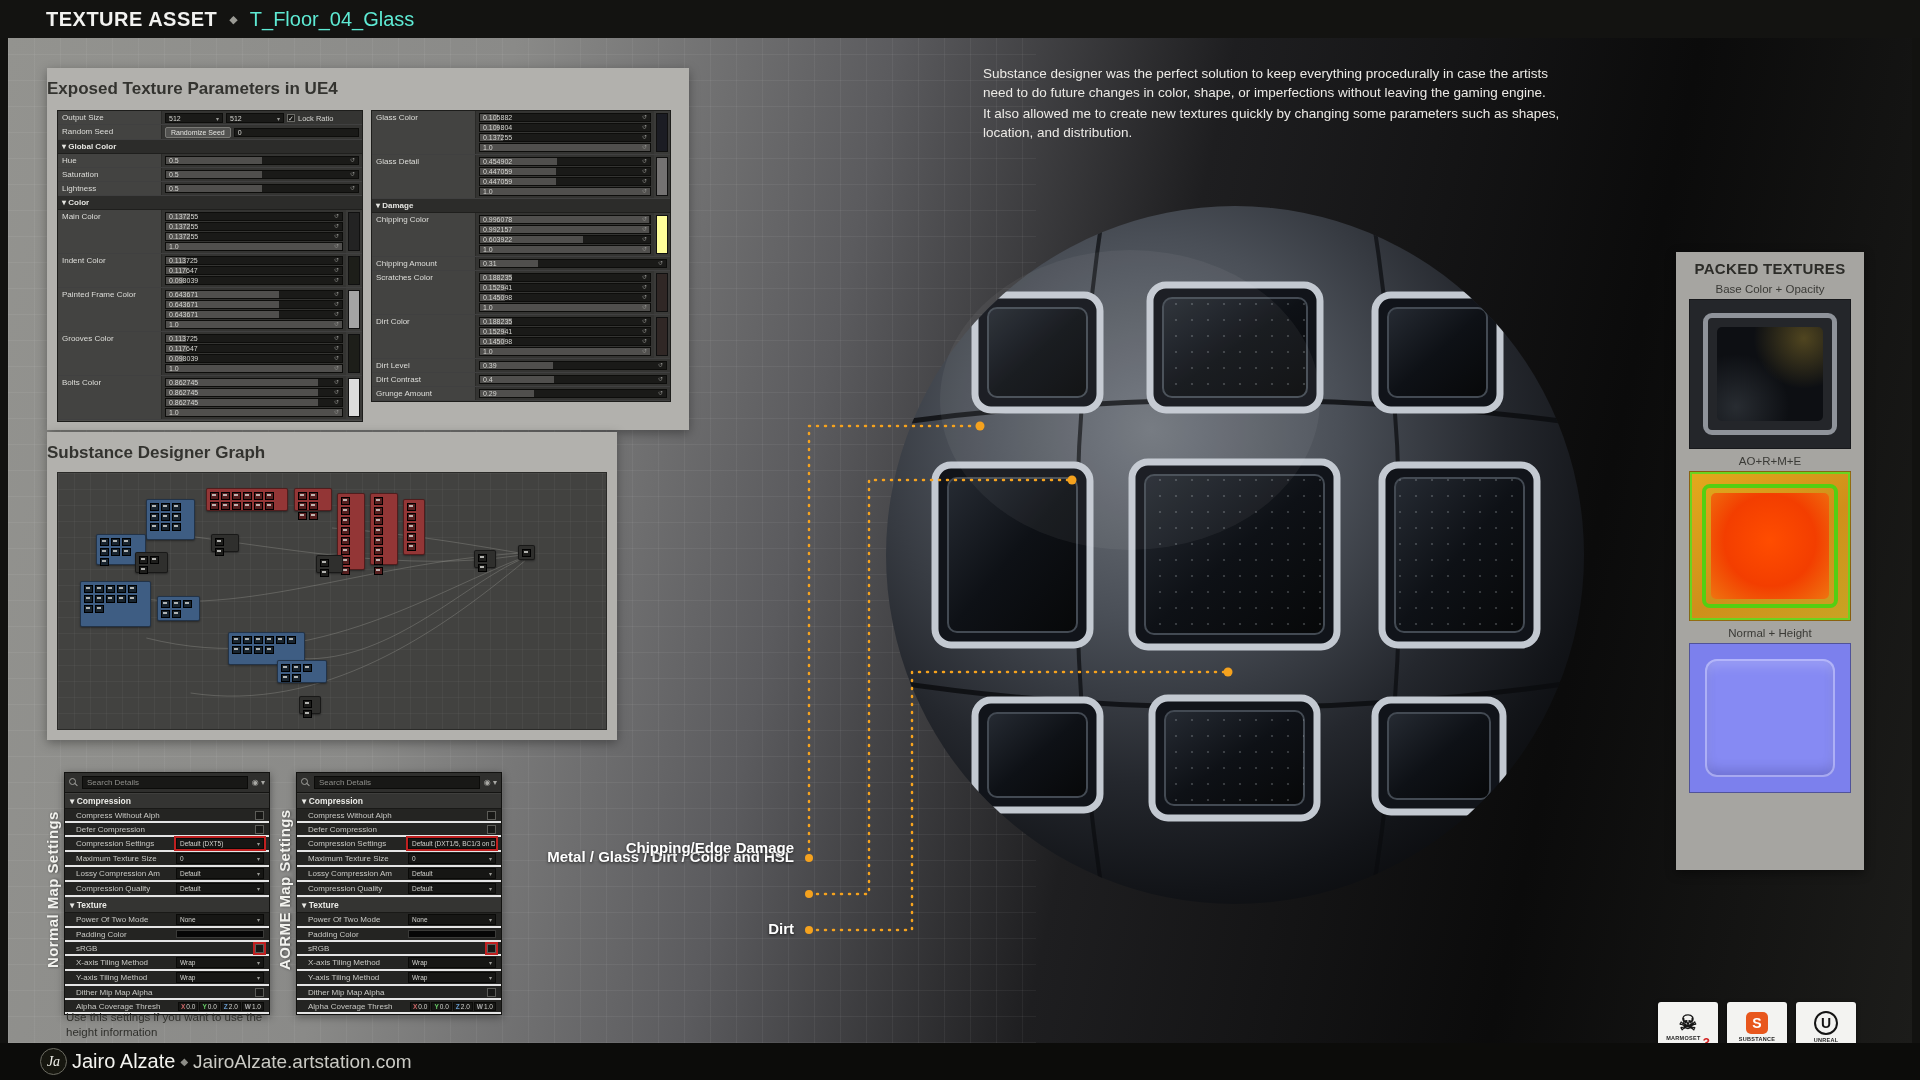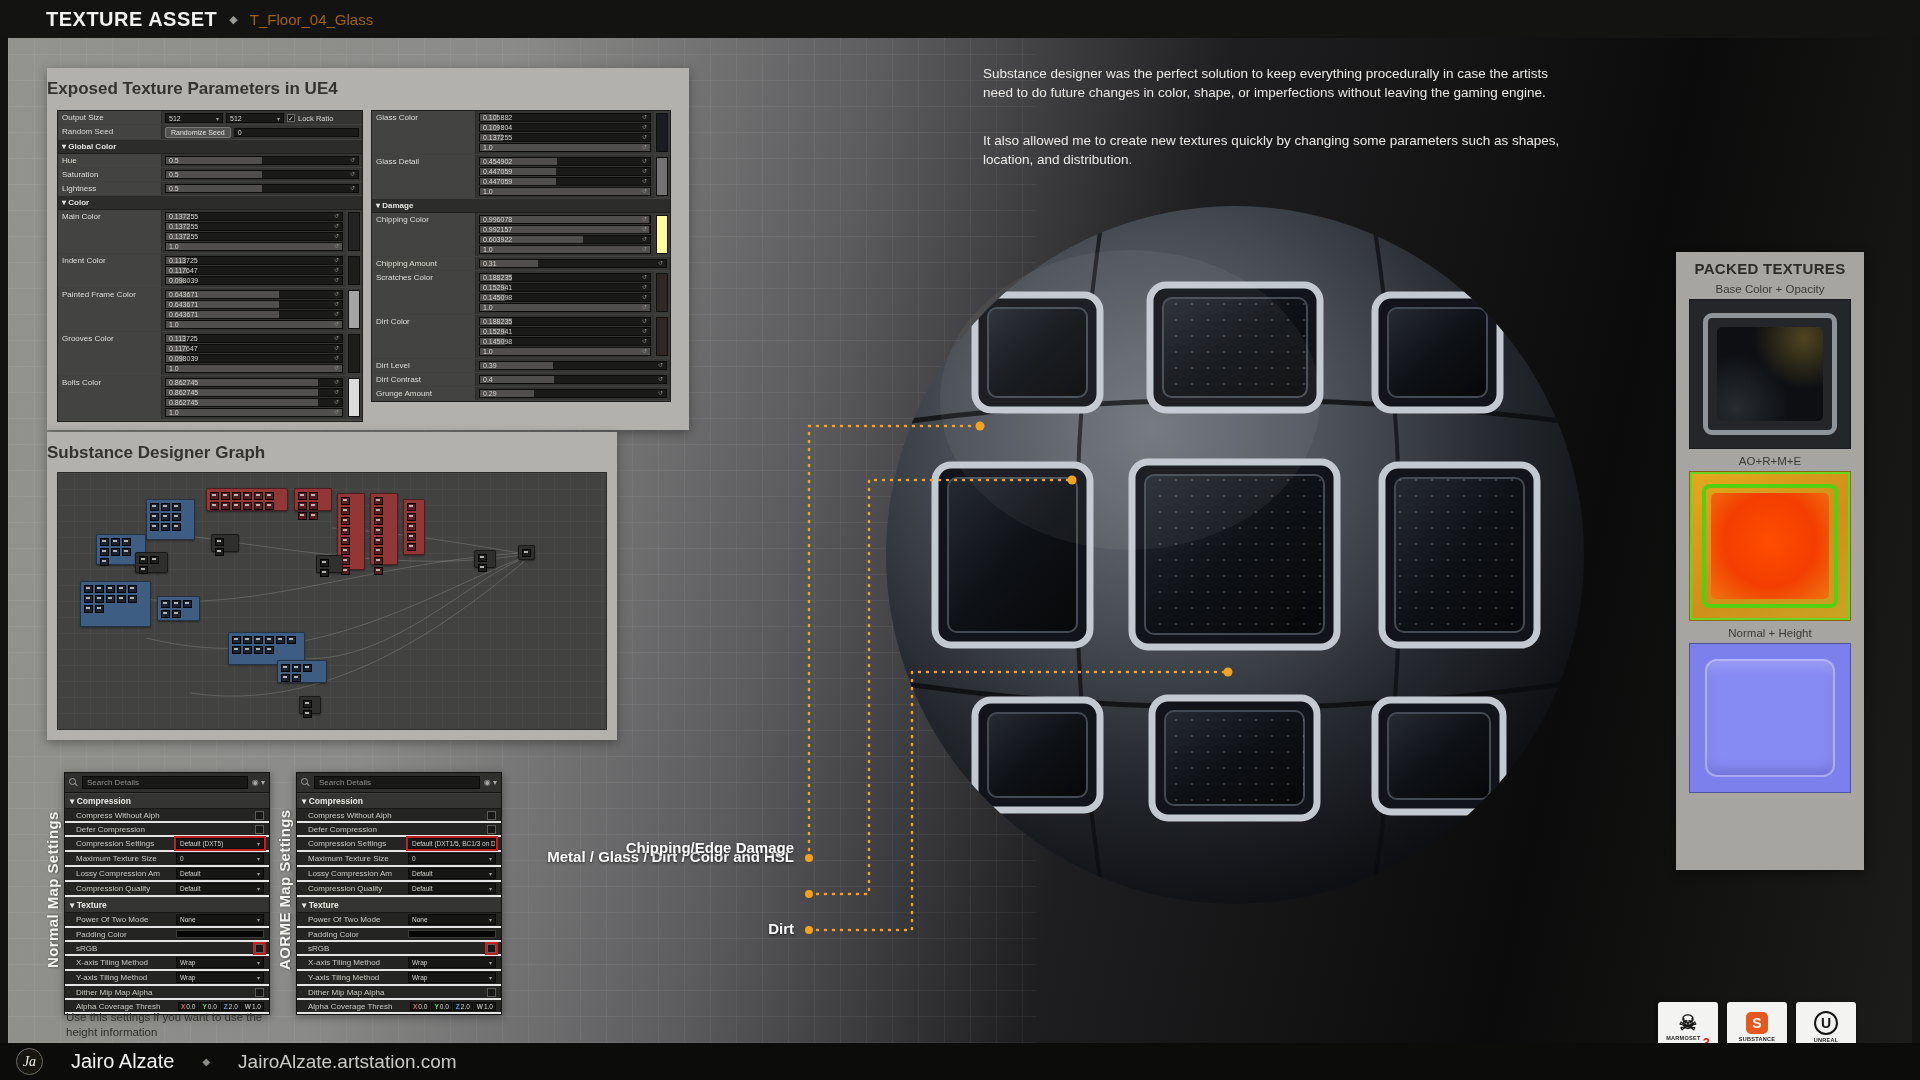--- a/index.html
+++ b/index.html
@@ -5,21 +5,21 @@
   :root{ --accent:#F5A21E; --hl:#C02020; }
   *{margin:0;padding:0;box-sizing:border-box}
   html,body{width:1920px;height:1080px;overflow:hidden;background:#121210;
     font-family:"Liberation Sans",sans-serif;position:relative}
 
   
   #topbar{position:absolute;left:0;top:0;width:1920px;height:38px;background:#131311;
     display:flex;align-items:center;gap:12px;padding-left:46px;z-index:6}
   #topbar .t1{color:#f2f2f0;font-size:20px;font-weight:bold;letter-spacing:.5px}
   #topbar .dia{color:#9a9a94;font-size:11px}
-  #topbar .t2{color:#a16207;font-size:15px}
+  #topbar .t2{color:#5eead4;font-size:20px}
 
   
   #main{position:absolute;left:8px;top:38px;width:1904px;height:1005px;
     background:linear-gradient(102deg,#93938f 0%,#8a8a88 24%,#5b5b5e 42%,#1e1e20 58%,#0b0b0b 80%,#1c1c1a 100%)}
   #main::before{content:"";position:absolute;left:0;top:0;width:54%;height:100%;pointer-events:none;
     background-image:repeating-linear-gradient(0deg,rgba(255,255,255,.05) 0 1px,transparent 1px 26px),
                      repeating-linear-gradient(90deg,rgba(255,255,255,.05) 0 1px,transparent 1px 26px)}
 
   
   .panel{position:absolute;background:#b2b1ad;box-shadow:0 3px 10px rgba(0,0,0,.35)}
@@ -99,21 +99,21 @@
   .sp-colorbar{width:88px;height:8px;background:#060606;border:1px solid #3a3a38}
   .sp-vec{display:flex;gap:1px}
   .sp-vec span{background:#161614;border:1px solid #0a0a08;color:#d3d3cf;font-size:6.5px;padding:0 2px;white-space:nowrap}
   .sp-vec .ax{font-weight:bold;margin-right:1px}
   .ax-x{color:#c66}.ax-y{color:#6c6}.ax-z{color:#69c}.ax-w{color:#aaa}
   .hl{box-shadow:0 0 0 2px var(--hl)}
   #note{position:absolute;left:58px;top:972px;width:225px;color:#2f2f2b;font-size:11.5px;line-height:1.3}
 
   
   #description{position:absolute;left:975px;top:26px;width:588px;color:#eceae6;font-size:13.5px;line-height:1.42}
-  #description p + p{margin-top:29px}
+  #description p + p{margin-top:2px}
 
   
   #sphere{position:absolute;left:872px;top:162px;width:710px;height:710px;z-index:1}
 
   
   #callouts{position:absolute;inset:0;pointer-events:none;z-index:3}
   .callout-label{position:absolute;left:386px;width:400px;text-align:right;color:#fff;
     font-weight:bold;font-size:15px;text-shadow:0 1px 3px rgba(0,0,0,.7)}
   #callout-svg{position:absolute;inset:0;width:100%;height:100%;pointer-events:none;z-index:3}
   .cline{fill:none;stroke:var(--accent);stroke-width:2.5;stroke-dasharray:1 7;stroke-linecap:round}
@@ -147,21 +147,21 @@
     align-items:center;justify-content:center;font-size:14px}
   .lg-unreal{width:24px;height:24px;border:2px solid #141414;border-radius:50%;display:flex;
     align-items:center;justify-content:center;font-size:14px;color:#141414}
   .logo-cap{font-size:5.5px;font-weight:bold;color:#1e1e1e;text-align:center;line-height:1.3;letter-spacing:.3px}
   .logo-caprow{display:flex;align-items:center;gap:2px}
   .logo-badge{color:#d31f1f;font-size:13px;font-weight:bold}
   .logo-substance .logo-cap div:last-child{color:#e8571d}
 
   
   #footer{position:absolute;left:0;top:1043px;width:1920px;height:37px;background:#0c0c0a;
-    display:flex;align-items:center;gap:28px;padding-left:16px;z-index:6}
+    display:flex;align-items:center;gap:5px;padding-left:40px;z-index:6}
   .monogram{width:27px;height:27px;border-radius:50%;background:#16160f;border:1px solid #6c6c62;
     color:#f0f0ea;font-family:"Liberation Serif",serif;font-style:italic;font-size:14px;
     display:flex;align-items:center;justify-content:center}
   .fname{color:#f4f4f0;font-size:20px}
   .fdia{color:#8d8d87;font-size:10px}
   .furl{color:#cacac4;font-size:19px;text-decoration:none}
 </style>
 </head>
 <body>
 

